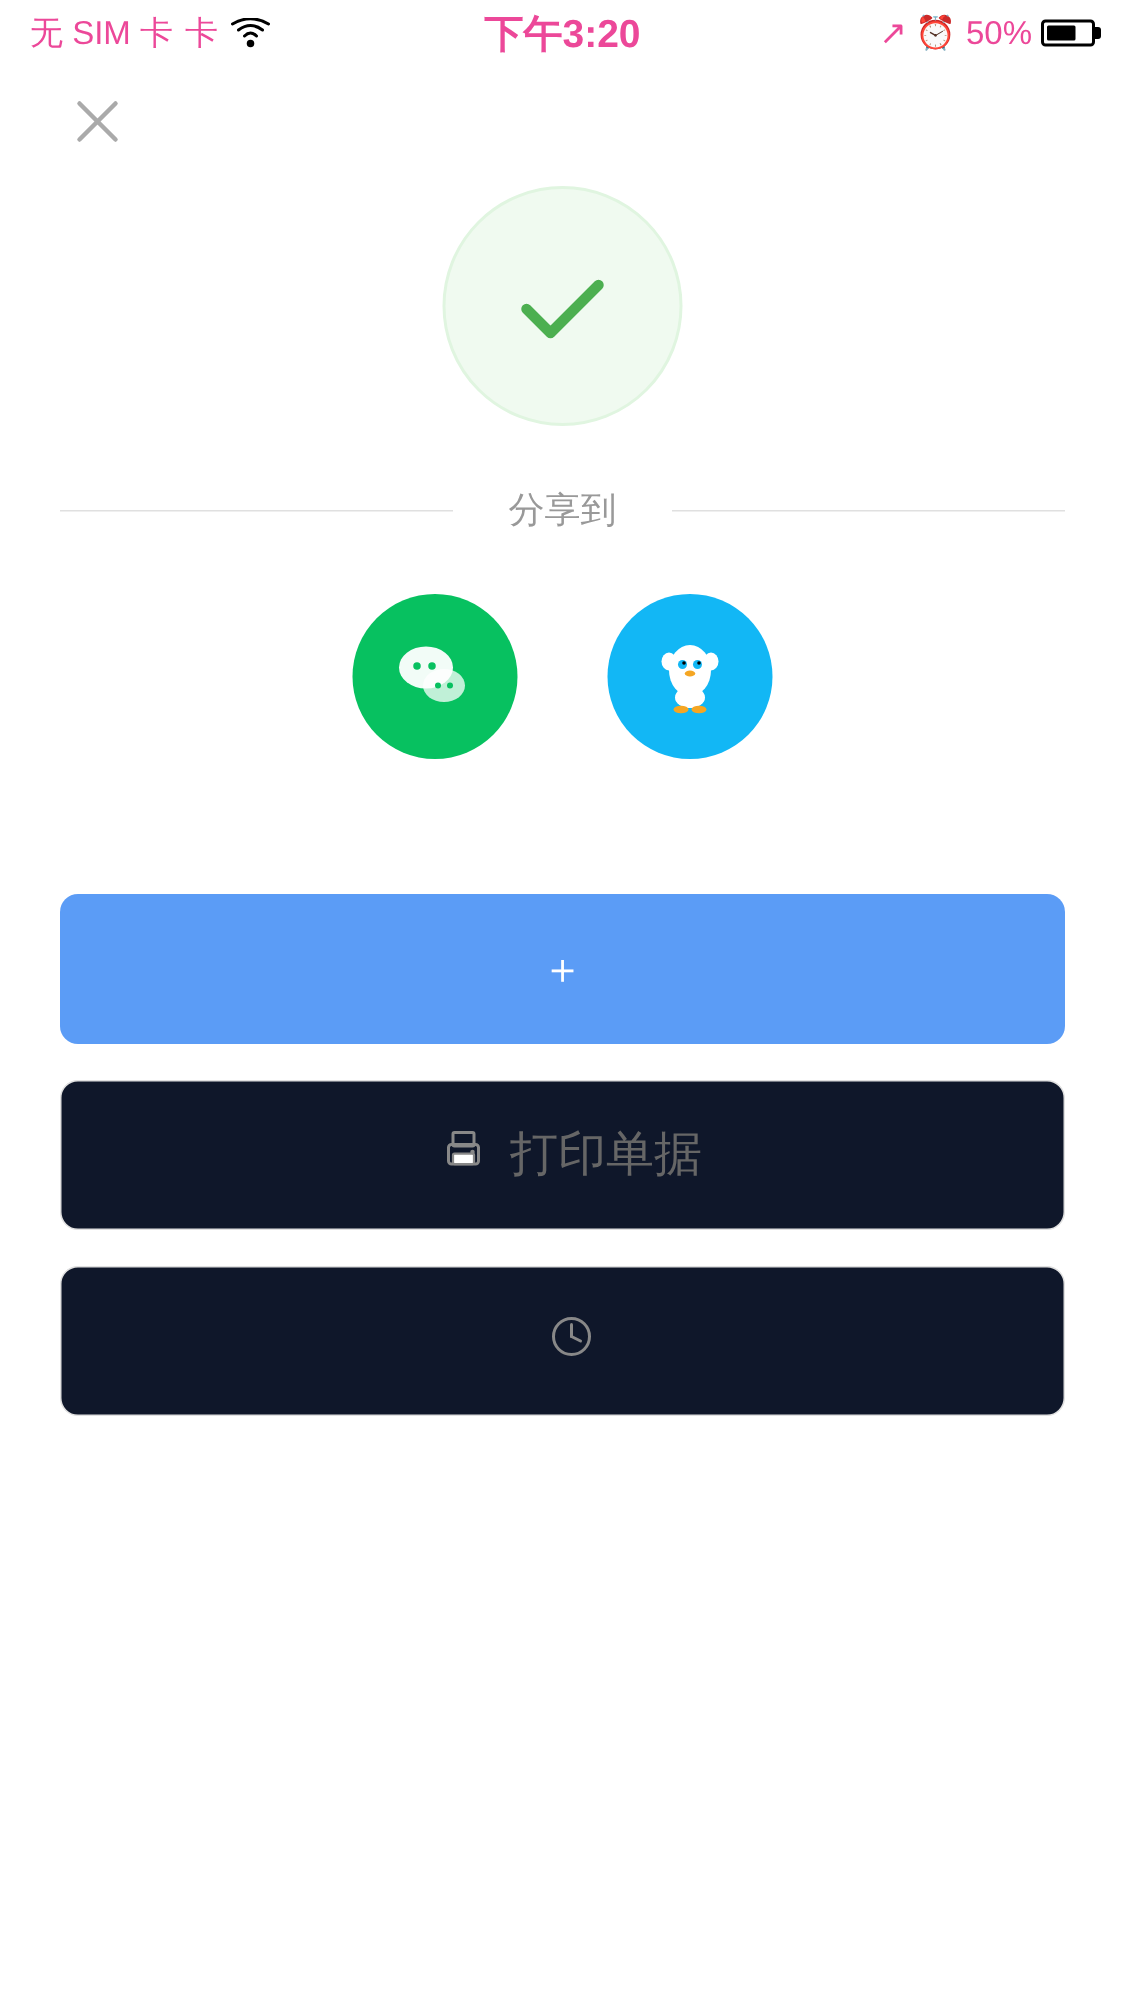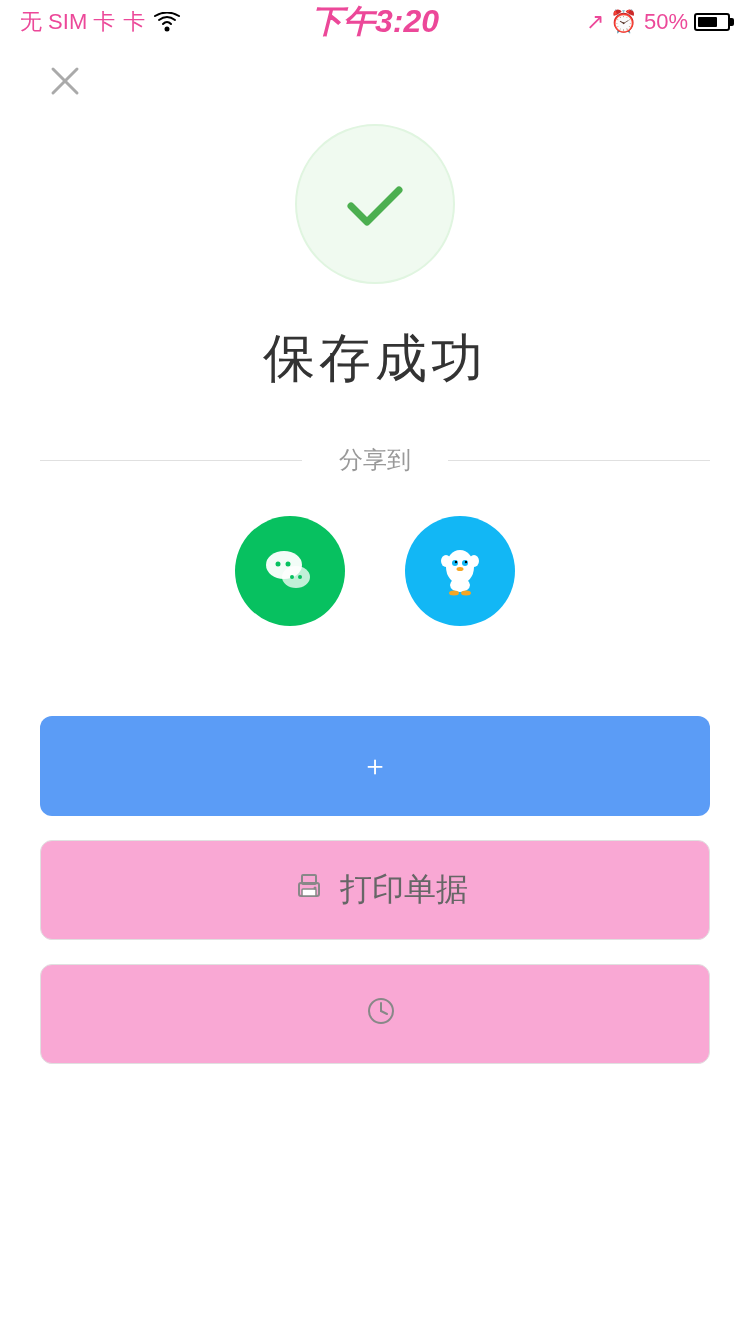--- a/index.html
+++ b/index.html
@@ -26,26 +26,25 @@
       font-weight: 500;
       color: #ec4899;
     }
     .status-left {
       display: flex;
       align-items: center;
       gap: 8px;
       font-size: 22px;
     }
     .status-center {
-      font-size: 32px;
+      font-size: 26px;
       font-weight: 600;
       position: absolute;
       left: 50%;
       transform: translateX(-50%);
-      font-style: italic;
     }
     .status-right {
       display: flex;
       align-items: center;
       gap: 6px;
       font-size: 22px;
     }
     .battery-icon {
       width: 36px;
       height: 18px;
@@ -188,21 +187,21 @@
       gap: 16px;
       font-size: 32px;
       cursor: pointer;
       border: none;
     }
     .primary-btn {
       background: #5b9cf6;
       color: #ffffff;
     }
     .secondary-btn {
-      background: #f9a8d4;
+      background: #0f172a;
       color: #666;
       border: 1px solid #e0e0e0 !important;
       padding-left: 12px;
     }
     .btn-icon {
       font-size: 28px;
     }
   </style>
 </head>
 <body>
@@ -238,21 +237,20 @@
 </div>
 
 <div class="main-content">
 
   <div class="success-circle">
     <svg class="checkmark" viewBox="0 0 80 80" fill="none" xmlns="http://www.w3.org/2000/svg">
       <polyline points="16,42 32,58 64,26" stroke="#4caf50" stroke-width="7" stroke-linecap="round" stroke-linejoin="round" fill="none"></polyline>
     </svg>
   </div>
 
-  <div class="success-title">保存成功</div>
 
   <div class="share-section">
     <div class="share-divider">
       <div class="divider-line"></div>
       <span class="share-label">分享到</span>
       <div class="divider-line"></div>
     </div>
     <div class="share-icons">
 
       <div class="share-icon-btn wechat-btn">

